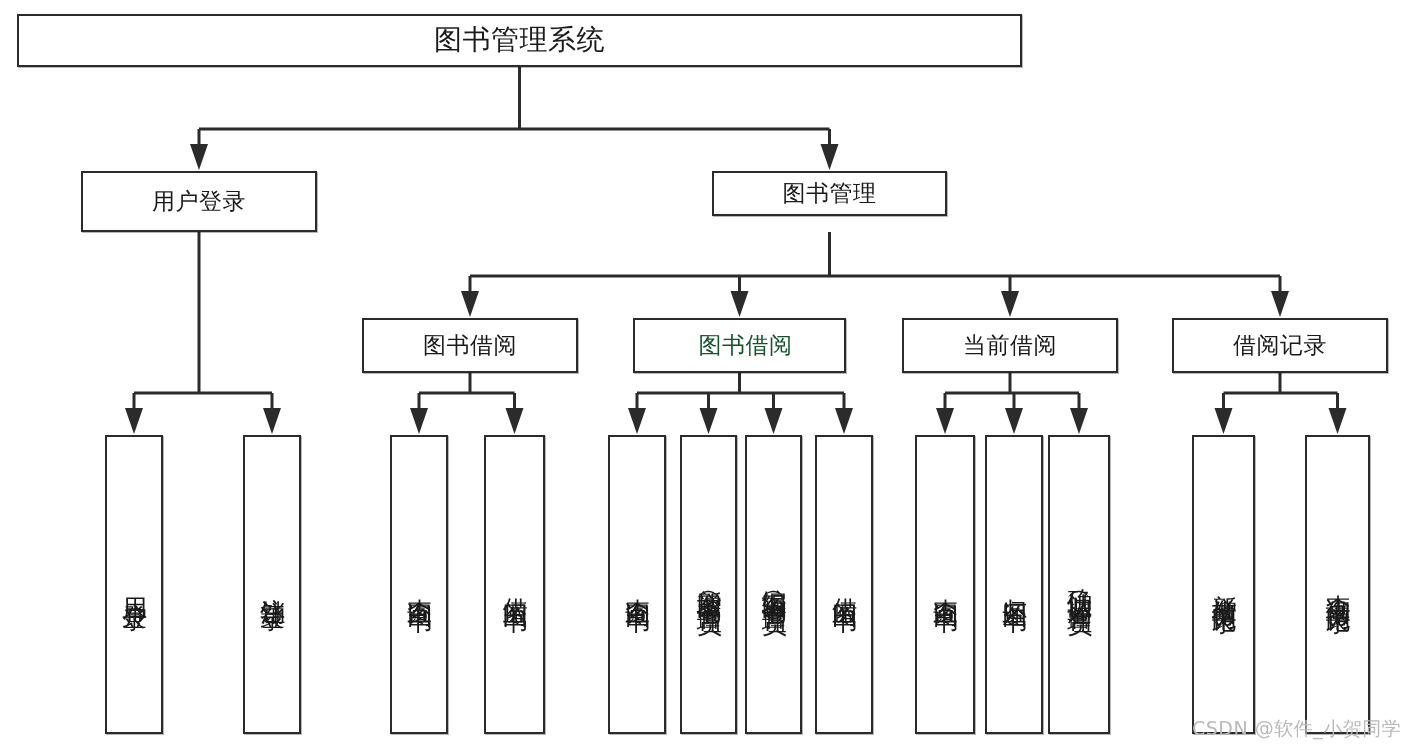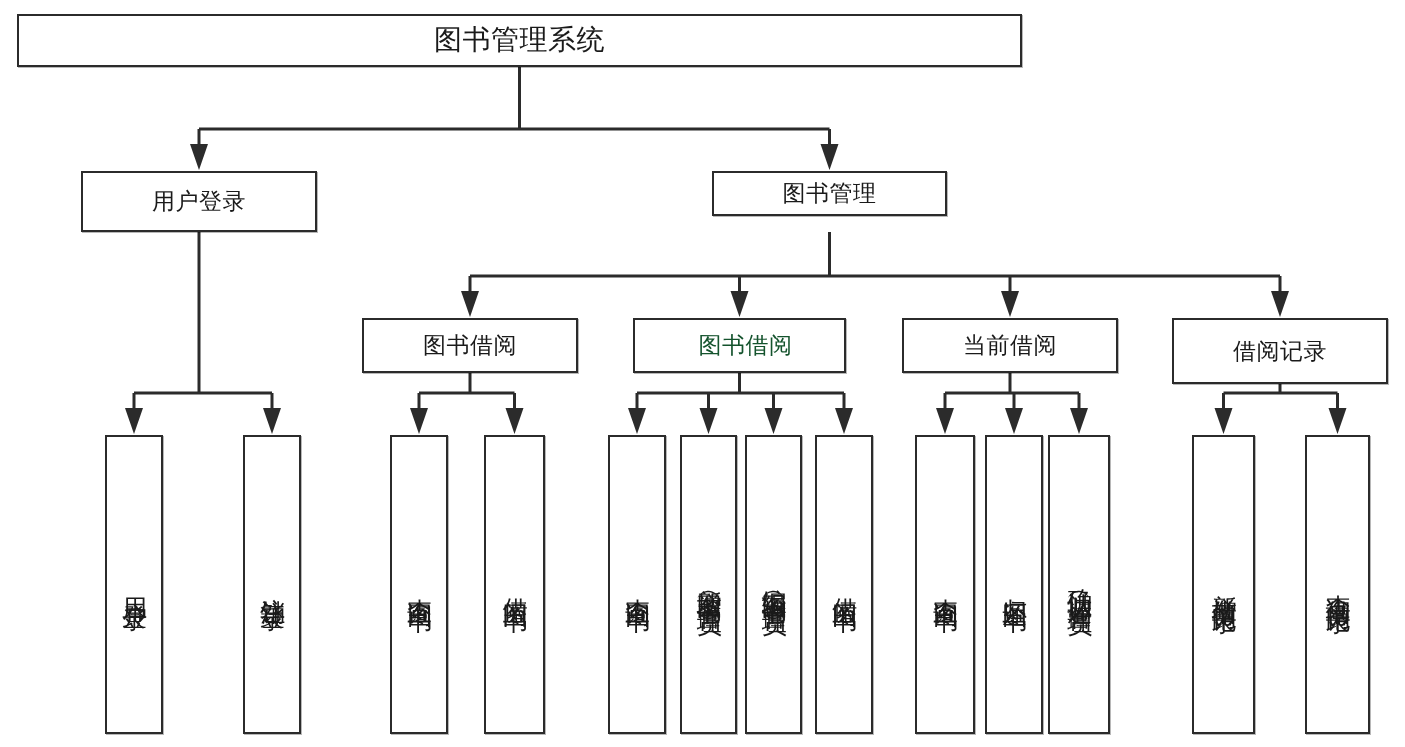--- a/index.html
+++ b/index.html
@@ -144,21 +144,21 @@
       </div>
       <div class="node horizontal" style="left: 362px; top: 318px; width: 216px; height: 55px; border-color: rgb(43, 43, 43); background: rgb(255, 255, 255); color: rgb(26, 26, 26);">
         <span class="node-label">图书借阅</span>
       </div>
       <div class="node horizontal" style="left: 633px; top: 318px; width: 213px; height: 55px; border-color: rgb(43, 43, 43); background: rgb(255, 255, 255); color: #14532d; padding-left: 12px;">
         <span class="node-label">图书借阅</span>
       </div>
       <div class="node horizontal" style="left: 902px; top: 318px; width: 216px; height: 55px; border-color: rgb(43, 43, 43); background: rgb(255, 255, 255); color: rgb(26, 26, 26);">
         <span class="node-label">当前借阅</span>
       </div>
-      <div class="node horizontal" style="left: 1172px; top: 318px; width: 216px; height: 66px; border-color: rgb(43, 43, 43); background: rgb(255, 255, 255); color: rgb(26, 26, 26);">
+      <div class="node horizontal" style="left: 1172px; top: 318px; width: 216px; height: 55px; border-color: rgb(43, 43, 43); background: rgb(255, 255, 255); color: rgb(26, 26, 26);">
         <span class="node-label">借阅记录</span>
       </div>
       <div class="node vertical" style="left: 105px; top: 435px; width: 58px; height: 299px; border-color: rgb(43, 43, 43); background: rgb(255, 255, 255); color: rgb(26, 26, 26);">
         <span class="node-label">用户登录</span>
       </div>
       <div class="node vertical" style="left: 243px; top: 435px; width: 58px; height: 299px; border-color: rgb(43, 43, 43); background: rgb(255, 255, 255); color: rgb(26, 26, 26);">
         <span class="node-label">注销登录</span>
       </div>
       <div class="node vertical" style="left: 390px; top: 435px; width: 58px; height: 299px; border-color: rgb(43, 43, 43); background: rgb(255, 255, 255); color: rgb(26, 26, 26);">
         <span class="node-label">查询图书</span>
@@ -187,13 +187,14 @@
       <div class="node vertical" style="left: 1048px; top: 435px; width: 62px; height: 299px; border-color: rgb(43, 43, 43); background: rgb(255, 255, 255); color: rgb(26, 26, 26);">
         <span class="node-label">确认归还（管理员）</span>
       </div>
       <div class="node vertical" style="left: 1192px; top: 435px; width: 63px; height: 299px; border-color: rgb(43, 43, 43); background: rgb(255, 255, 255); color: rgb(26, 26, 26);">
         <span class="node-label">新增借阅记录</span>
       </div>
       <div class="node vertical" style="left: 1305px; top: 435px; width: 65px; height: 299px; border-color: rgb(43, 43, 43); background: rgb(255, 255, 255); color: rgb(26, 26, 26);">
         <span class="node-label">查询借阅记录</span>
       </div>
     </div>
+  <div class="watermark" style="left: 1192px; top: 716px; color: rgb(185, 185, 185);">CSDN @软件_小贺同学</div>
 </div>
 
 </body></html>

